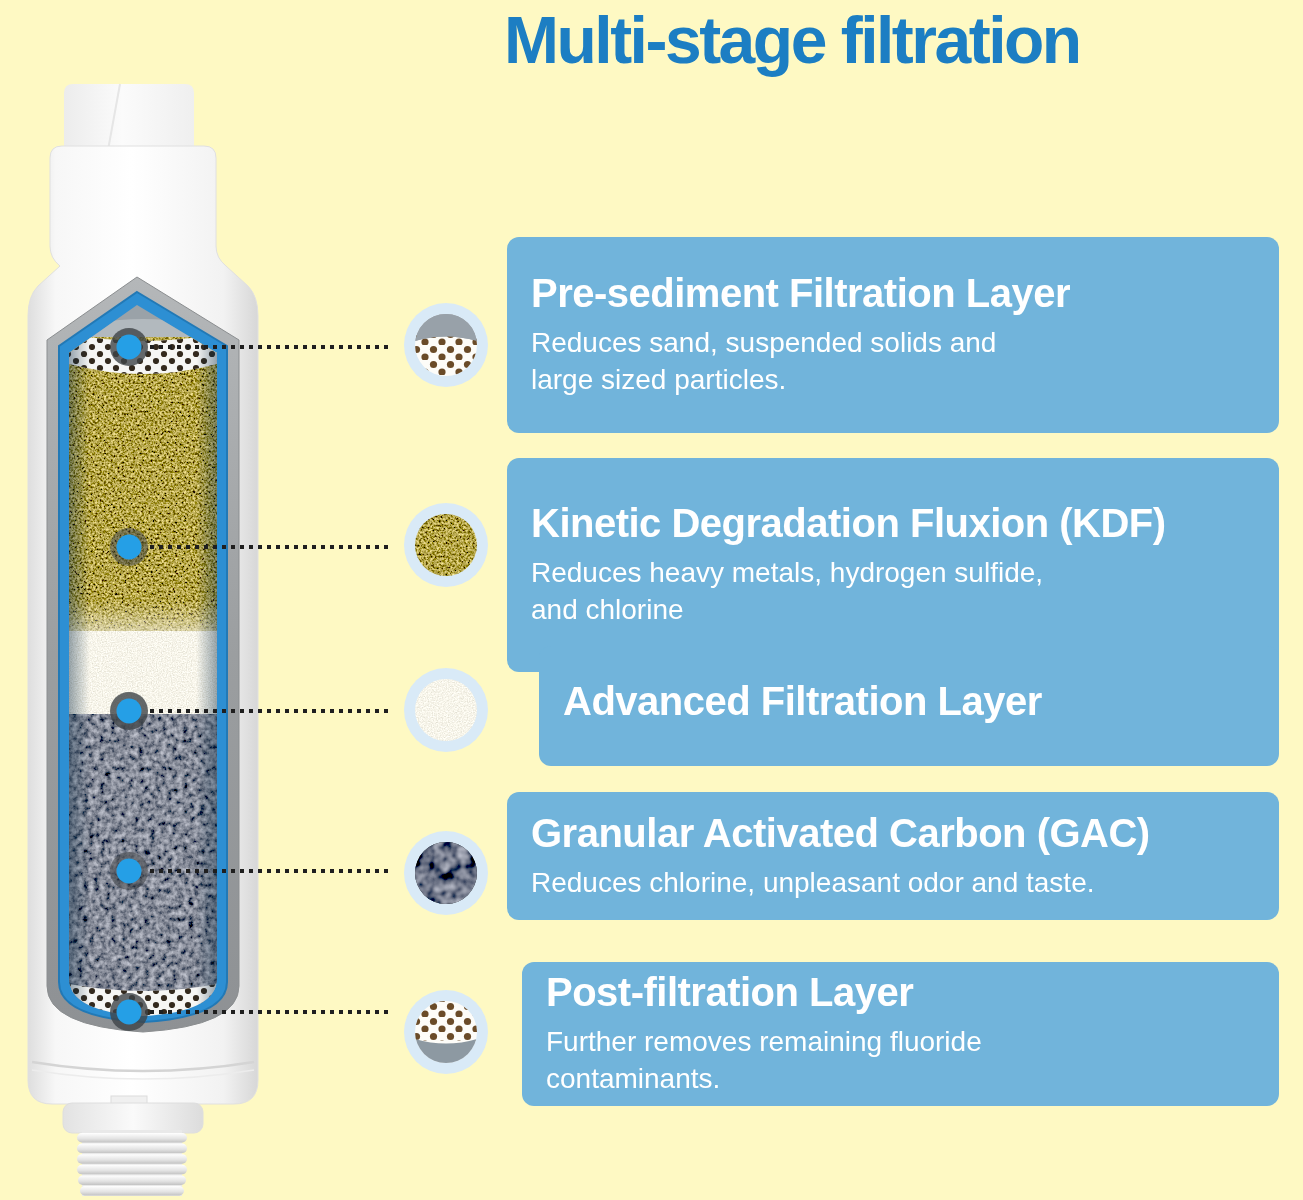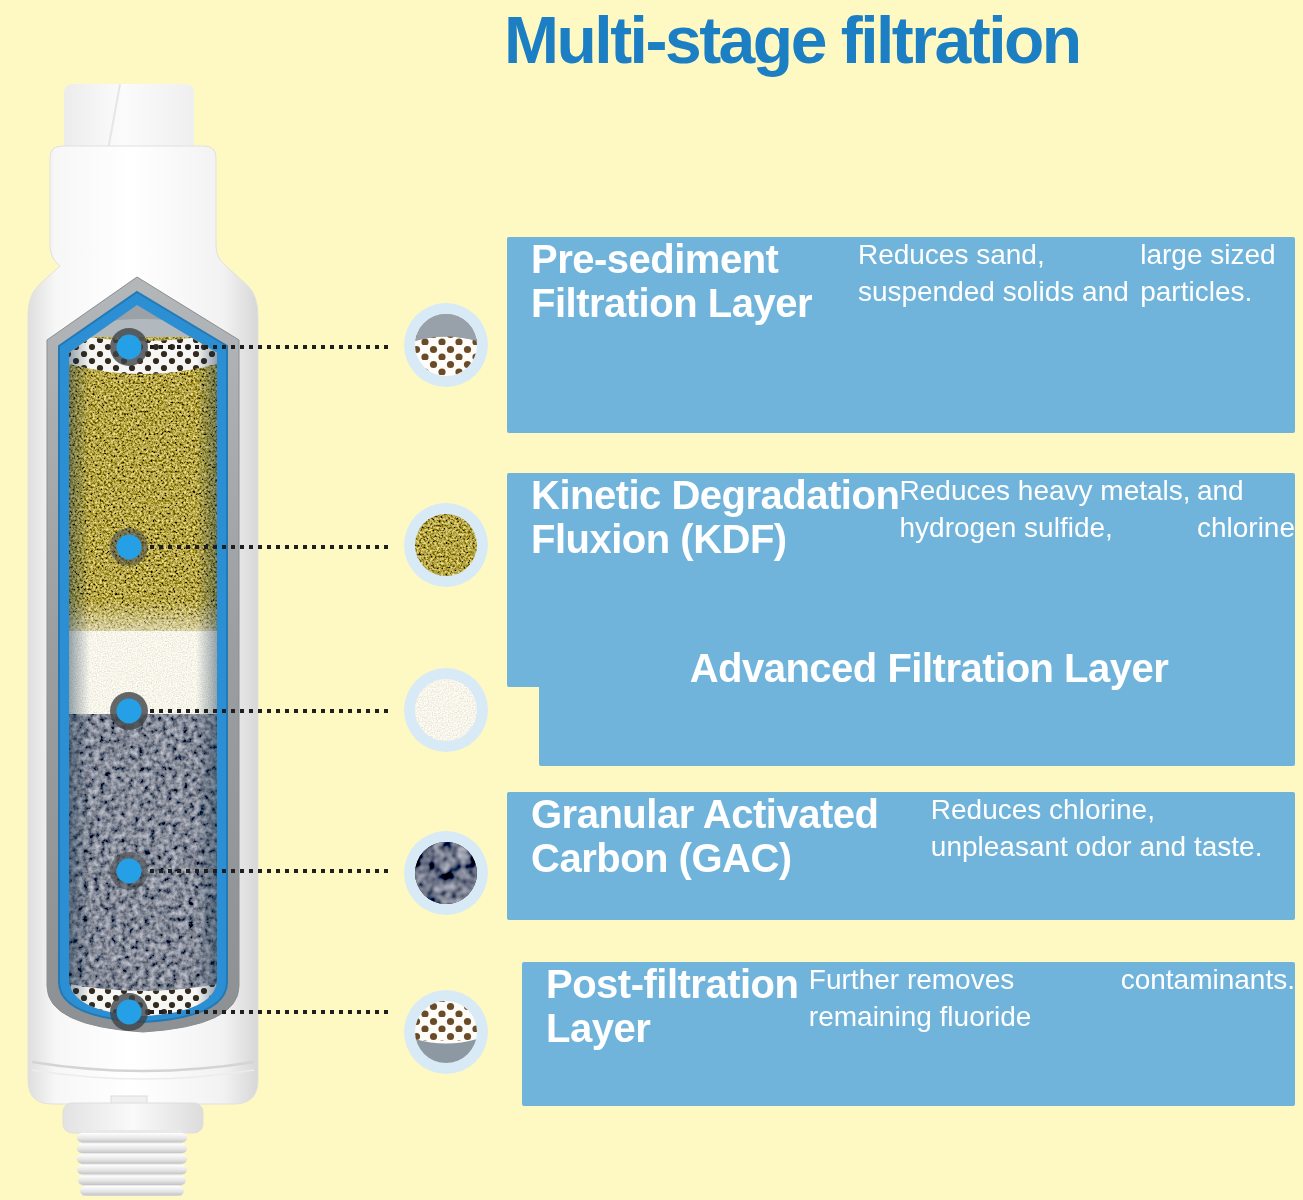--- a/index.html
+++ b/index.html
@@ -6,29 +6,29 @@
   .canvas{
     position:relative;width:1303px;height:1200px;overflow:hidden;background:#fef9c3;
     font-family:"Liberation Sans", sans-serif;
   }
   .page-title{
     position:absolute;left:504px;top:0px;width:790px;height:80px;
     font-size:66px;font-weight:bold;letter-spacing:-2.5px;
     color:#1c7ec3;white-space:nowrap;line-height:80px;
   }
   .panel{
-    position:absolute;left:507px;right:8px;background:#71b4db;border-radius:2px;
-    display:flex;flex-direction:row;justify-content:center;
+    position:absolute;left:507px;right:24px;background:#71b4db;border-radius:12px;
+    display:flex;flex-direction:column;justify-content:center;
     padding-left:24px;box-sizing:border-box;color:#fff;
   }
   .panel h2{margin:0 0 10px 0;font-size:40px;font-weight:600;line-height:1.1;letter-spacing:-0.5px;}
   .panel .ln{font-size:28px;font-weight:400;line-height:1.32;}
   .panel .ln:empty{display:none;}
   .p1{top:237px;height:196px;}
-  .p2{top:458px;height:214px;margin-top:15px;}
+  .p2{top:458px;height:214px;}
   .p3{top:646px;height:120px;margin-left:32px;}
   .p4{top:792px;height:128px;}
   .p5{top:962px;height:144px;margin-left:15px;}
   .dotline{
     position:absolute;left:150px;width:238px;height:4px;
     background:repeating-linear-gradient(to right,#1f1f1f 0 4px,transparent 4px 9px);
   }
   .dl1{top:345px;} .dl2{top:545px;} .dl3{top:709px;} .dl4{top:869px;} .dl5{top:1010px;}
   .stage-icon{position:absolute;width:90px;height:90px;left:401px;}
   .si1{top:300px;} .si2{top:500px;} .si3{top:665px;} .si4{top:828px;} .si5{top:987px;}

